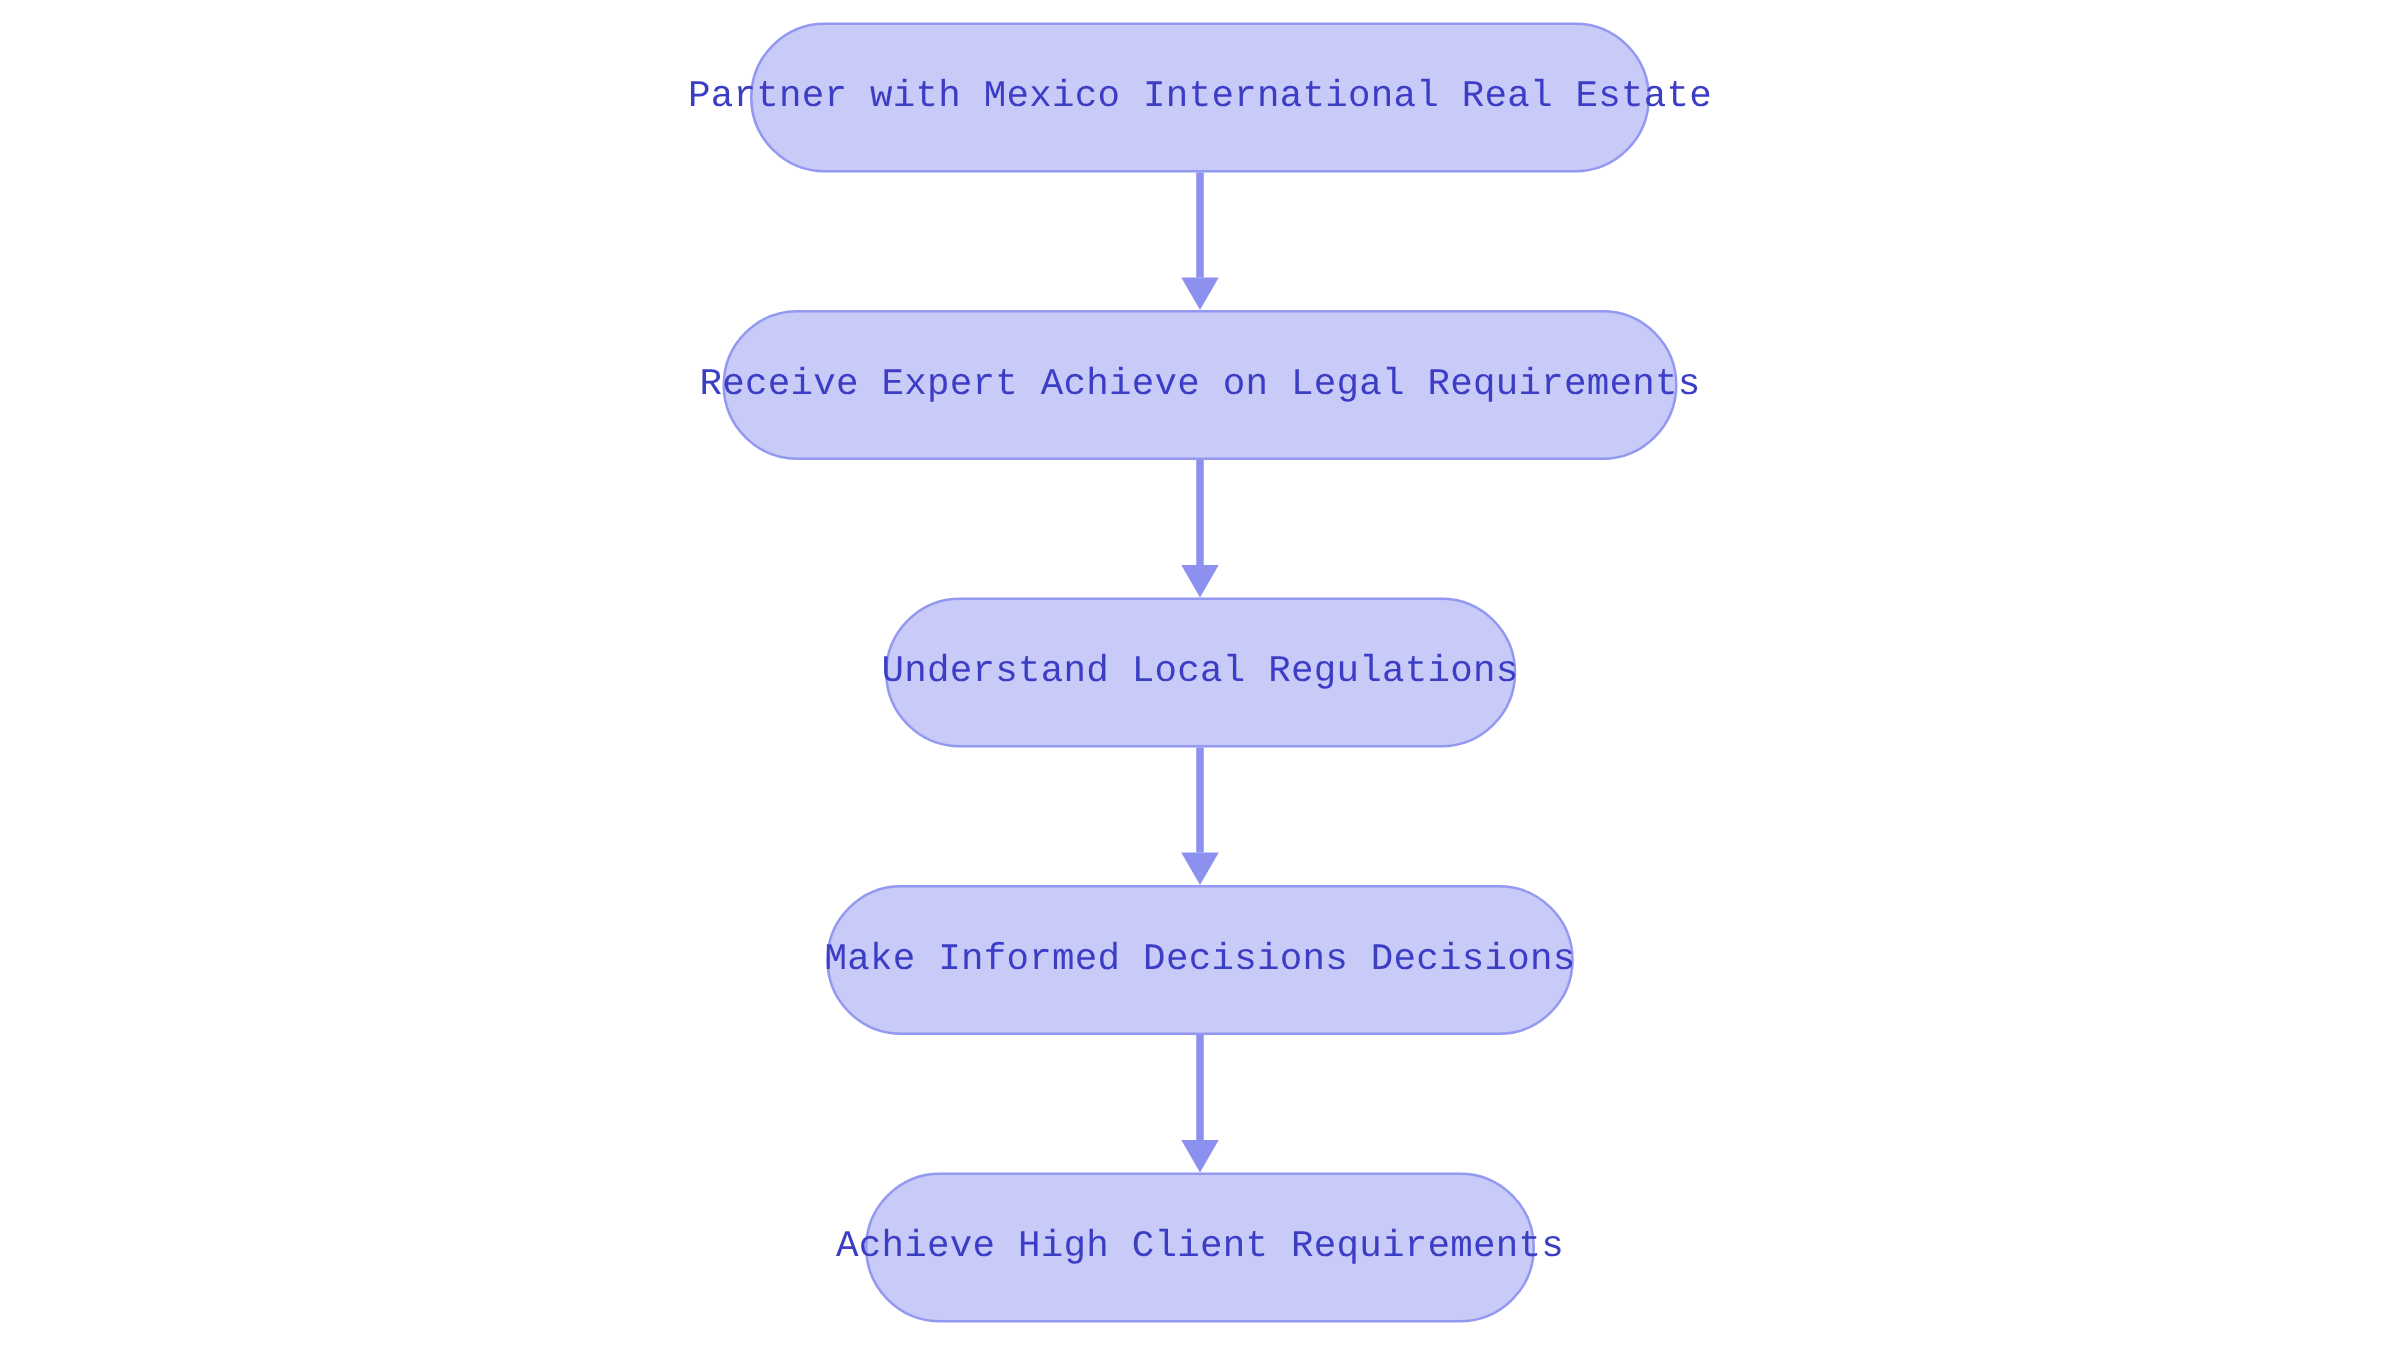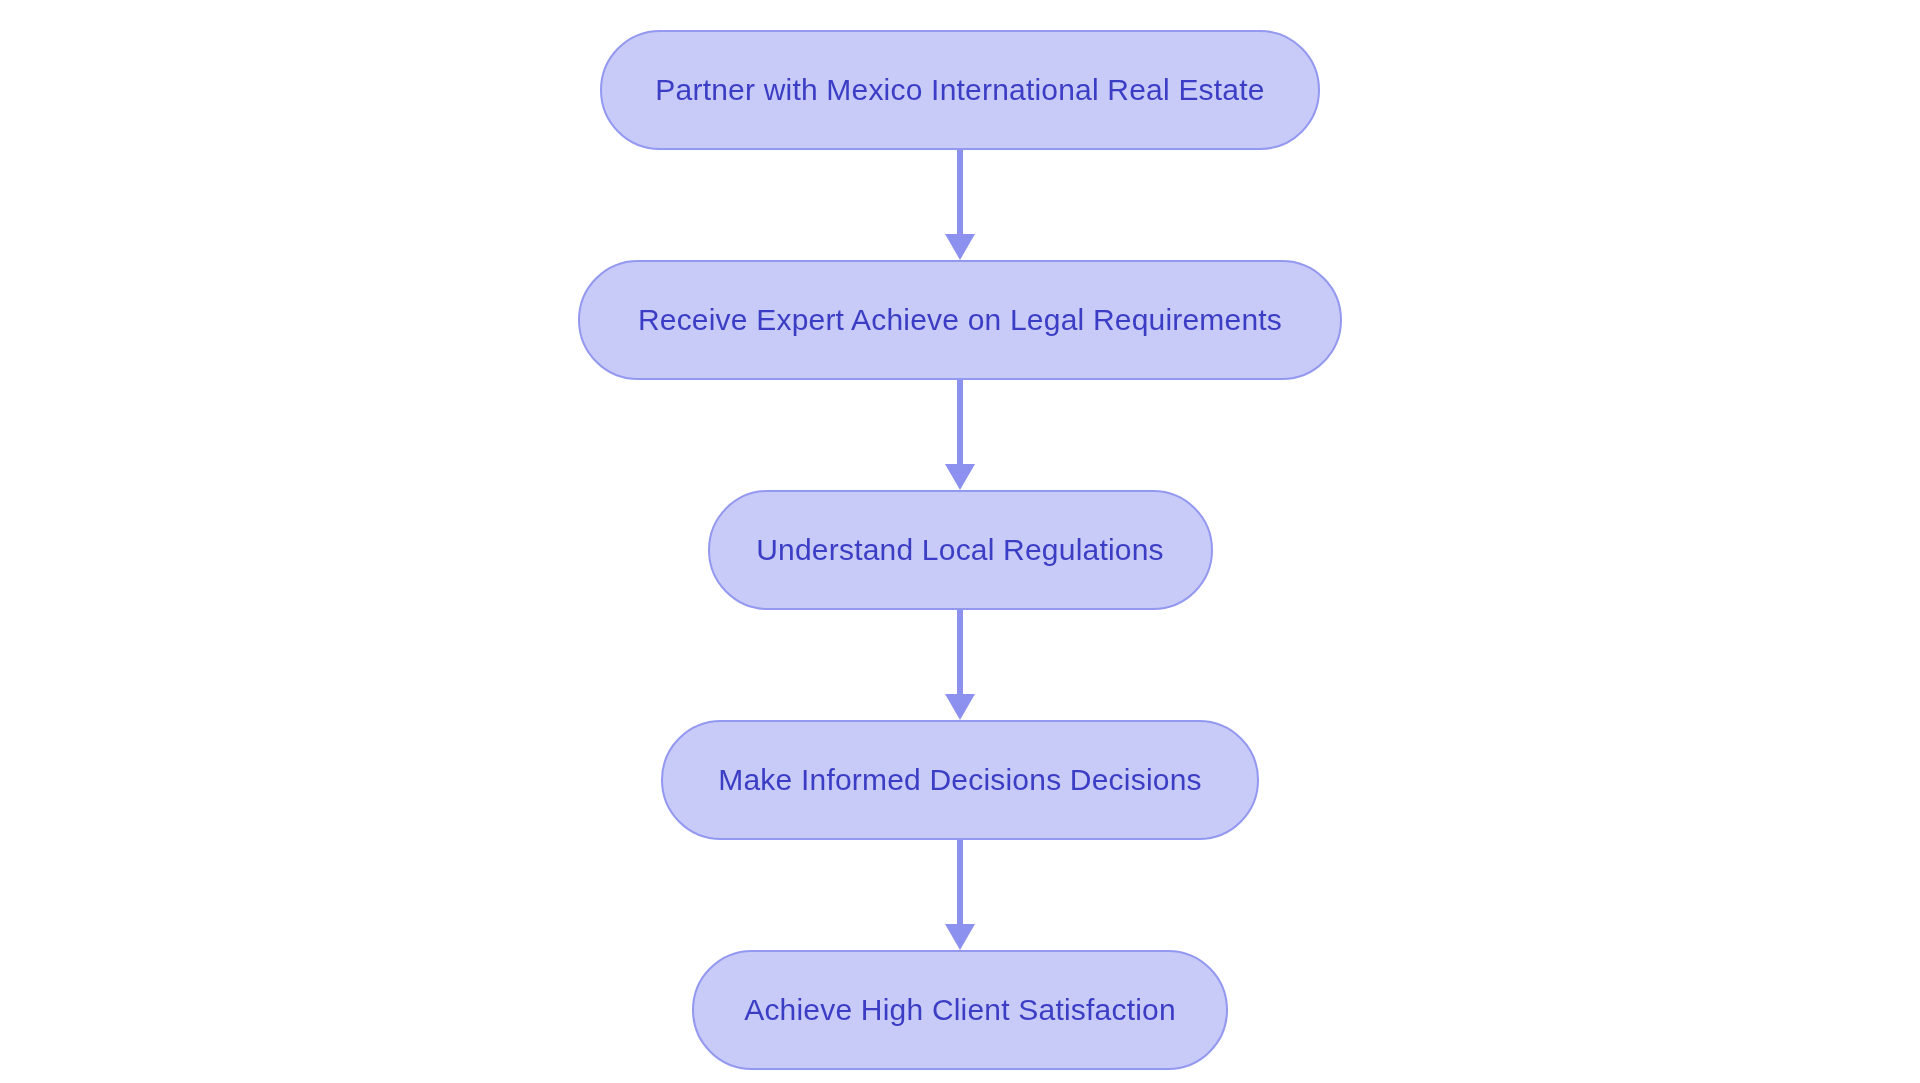--- a/index.html
+++ b/index.html
@@ -16,21 +16,22 @@
     background: var(--background);
     overflow: hidden;
     font-family: "Liberation Sans", "DejaVu Sans", sans-serif;
   }
   .canvas {
     width: 1920px;
     height: 1083px;
     display: flex;
     flex-direction: column;
     align-items: center;
-    padding-top: 30px;
+    padding-top: 18px;
+    font-family: Liberation Mono, monospace;
   }
   .flow-node {
     height: 120px;
     border-radius: 60px;
     background: var(--node-fill);
     border: 2px solid var(--node-border);
     display: flex;
     align-items: center;
     justify-content: center;
     flex: 0 0 auto;
@@ -104,16 +105,16 @@
   <div class="flow-node n4">
     <span class="label">Make Informed Decisions Decisions</span>
   </div>
 
   <div class="flow-arrow">
     <div class="arrow-line"></div>
     <div class="arrow-head"></div>
   </div>
 
   <div class="flow-node n5">
-    <span class="label">Achieve High Client Satisfaction</span>
+    <span class="label">Achieve High Client Requirements</span>
   </div>
 
 </div>
 
 </body></html>

